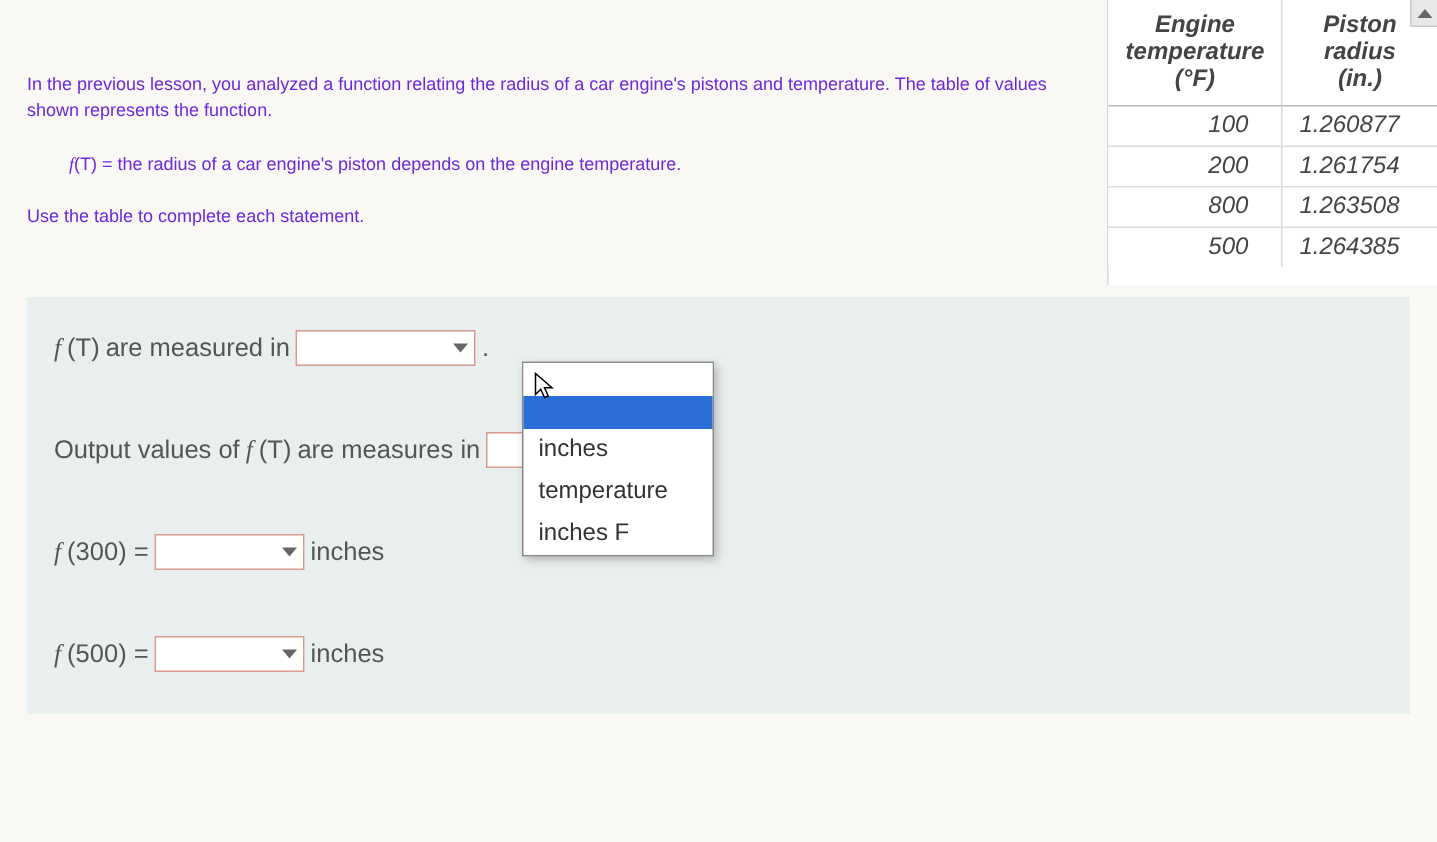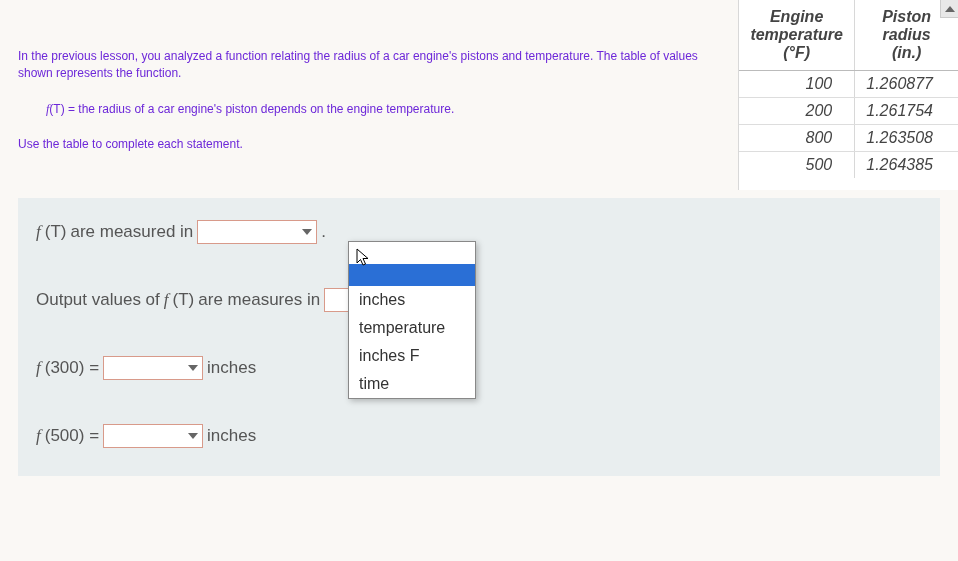--- a/index.html
+++ b/index.html
@@ -189,21 +189,20 @@
         <span class="chev"></span>
       </span>
     <span>.</span>
 
     <div class="dropdown-open">
       <div class="dd-item blank"></div>
       <div class="dd-item selected"></div>
       <div class="dd-item">inches</div>
       <div class="dd-item">temperature</div>
       <div class="dd-item">inches F</div>
-      <div class="dd-item">time</div>
     </div>
     <div class="cursor">
       <svg width="16" height="20">
           <path d="M1,1 L1,15 L4.5,11.5 L7,17 L9.5,16 L7,10.5 L12,10.5 Z" fill="#fff" stroke="#000" stroke-width="1"></path>
         </svg>
     </div>
   </div>
 
   <div class="qrow">
     <span>Output values of </span>

